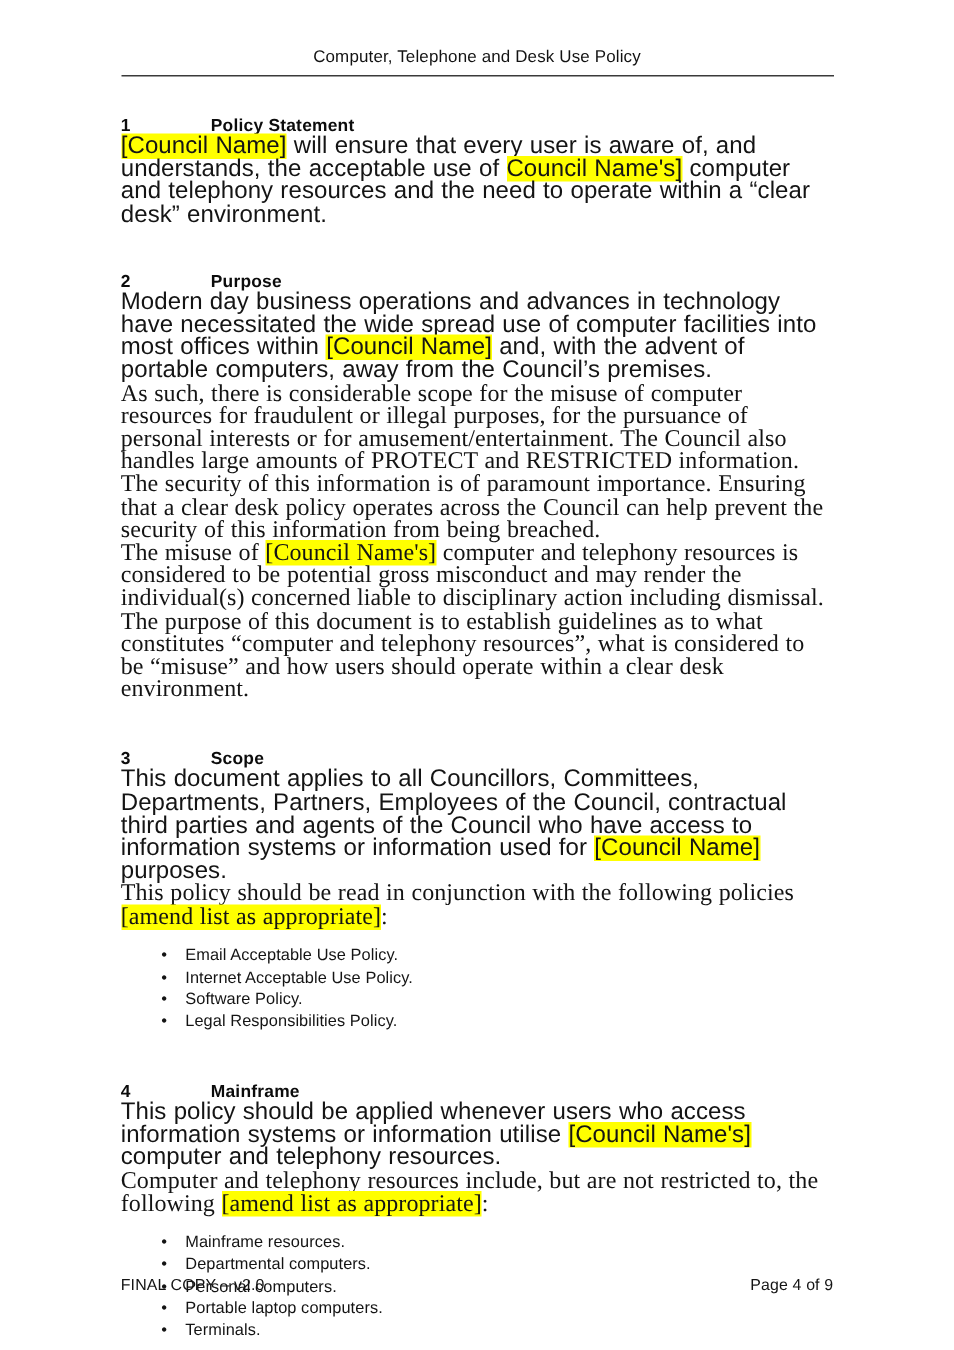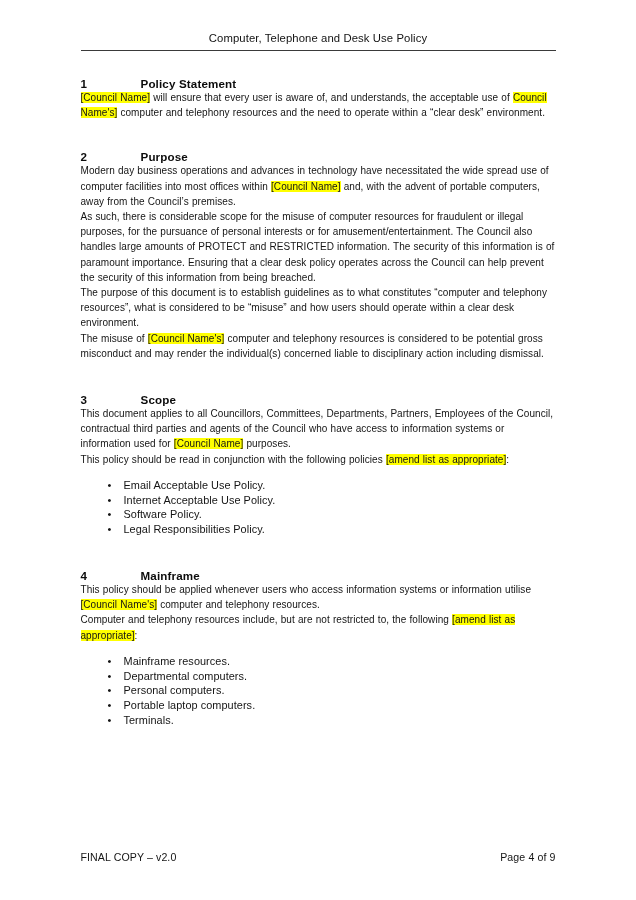--- a/index.html
+++ b/index.html
@@ -61,31 +61,31 @@
     white-space: nowrap;
     padding-left: 30px;
   }
   .h-sec1 { margin-top: 26px; }
   .h-sec2 { margin-top: 30px; }
   .h-sec3 { margin-top: 32px; }
   .h-sec4 { margin-top: 32px; }
 
   
   p.para {
-    font-size: 10px;
+    font-size: 16px;
     line-height: 15.2px;
     color: #141414;
     margin: 0;
     text-align: left;
     letter-spacing: 0.06px;
     word-spacing: 0.3px;
   }
   .p-gap-lg { margin-top: 18px; }
   .p-gap-md { margin-top: 14px; }
-  .p-gap-sm { margin-top: 13px; }
+  .p-gap-sm { margin-top: 13px; font-family: Liberation Serif, serif; }
 
   
   .hl {
     background-color: #ffff00;
     color: #141414;
     box-decoration-break: clone;
     -webkit-box-decoration-break: clone;
   }
 
   
@@ -144,23 +144,23 @@
 
     <div class="heading h-sec2">
       <span class="num">2</span>
       <span class="title">Purpose</span>
     </div>
 
     <p class="para p-gap-md"><span>Modern day business operations and advances in technology have necessitated the wide spread use of computer facilities into most offices within </span><span class="hl">[Council Name]</span><span> and, with the advent of portable computers, away from the Council’s premises.</span></p>
 
     <p class="para p-gap-sm">As such, there is considerable scope for the misuse of computer resources for fraudulent or illegal purposes, for the pursuance of personal interests or for amusement/entertainment.   The Council also handles large amounts of PROTECT and RESTRICTED information.  The security of this information is of paramount importance.  Ensuring that a clear desk policy operates across the Council can help prevent the security of this information from being breached.</p>
 
+    <p class="para p-gap-sm"><span>The misuse of </span><span class="hl">[Council Name's]</span><span> computer and telephony resources is considered to be potential gross misconduct and may render the individual(s) concerned liable to disciplinary action including dismissal.</span></p>
+
     <p class="para p-gap-sm">The purpose of this document is to establish guidelines as to what constitutes “computer and telephony resources”, what is considered to be “misuse” and how users should operate within a clear desk environment.</p>
-
-    <p class="para p-gap-sm"><span>The misuse of </span><span class="hl">[Council Name's]</span><span> computer and telephony resources is considered to be potential gross misconduct and may render the individual(s) concerned liable to disciplinary action including dismissal.</span></p>
 
     <div class="heading h-sec3">
       <span class="num">3</span>
       <span class="title">Scope</span>
     </div>
 
     <p class="para p-gap-md"><span>This document applies to all Councillors, Committees, Departments, Partners, Employees of the Council, contractual third parties and agents of the Council who have access to information systems or information used for </span><span class="hl">[Council Name]</span><span> purposes.</span></p>
 
     <p class="para p-gap-sm"><span>This policy should be read in conjunction with the following policies </span><span class="hl">[amend list as appropriate]</span><span>:</span></p>
 

